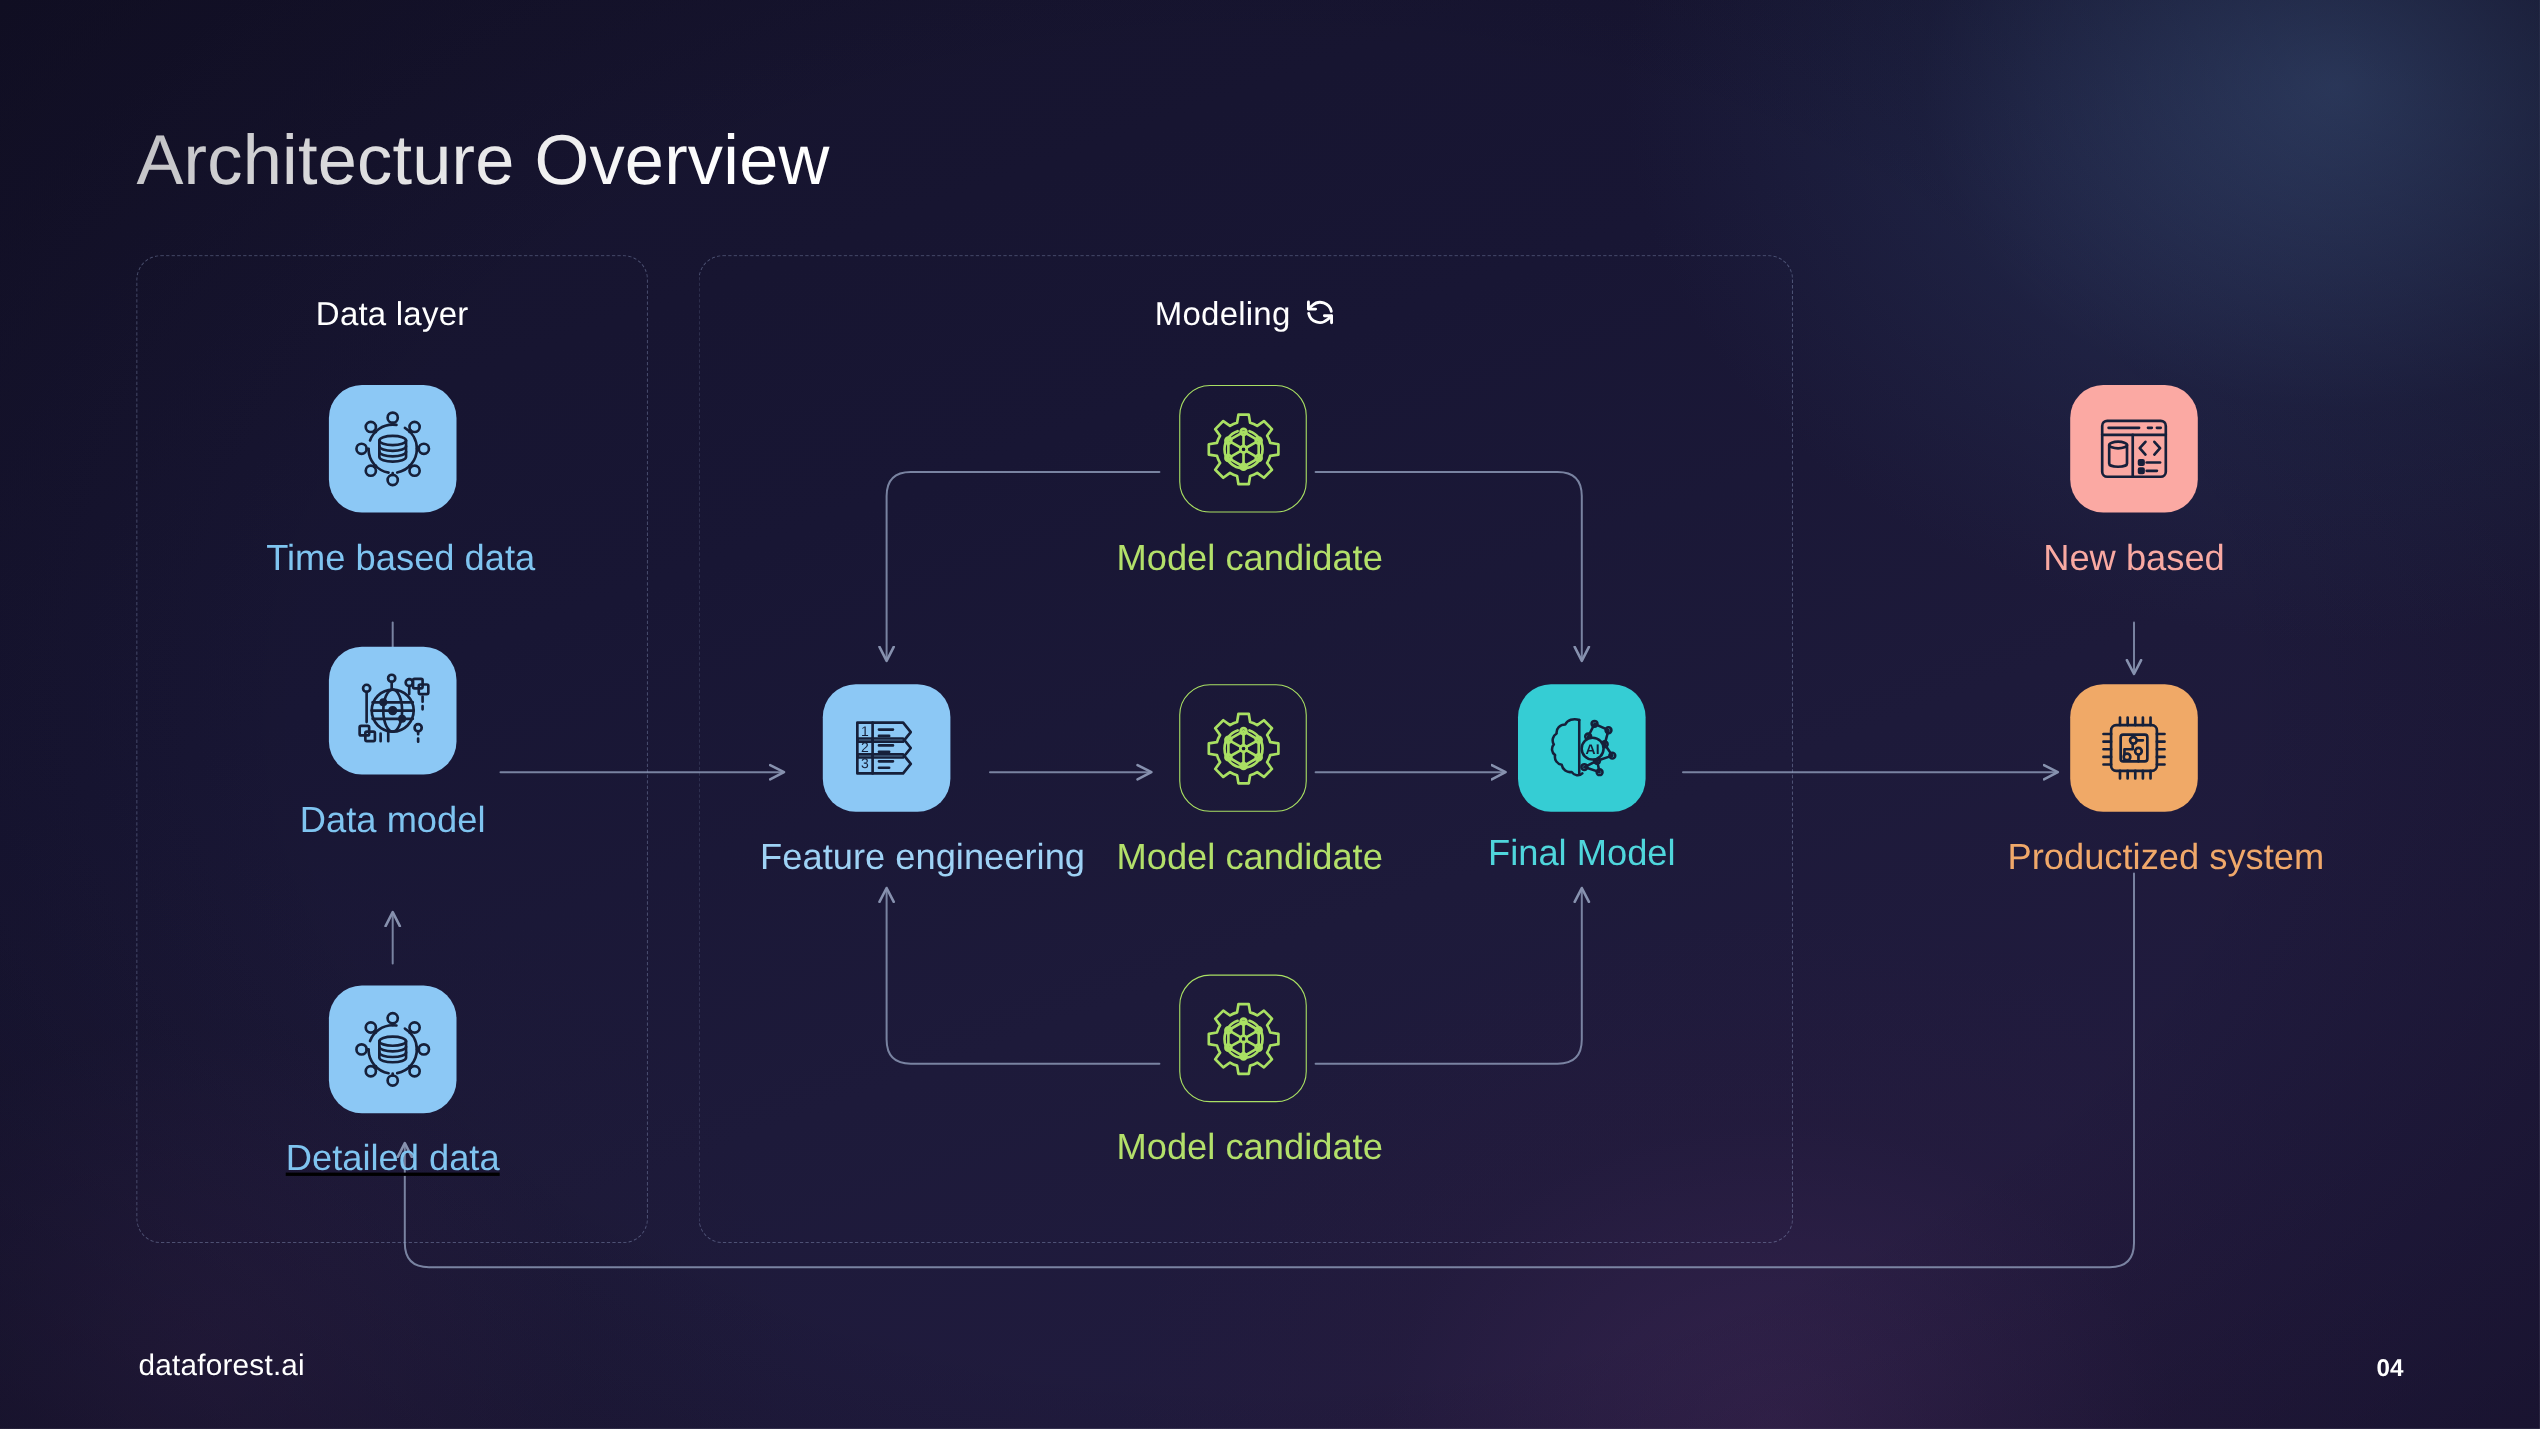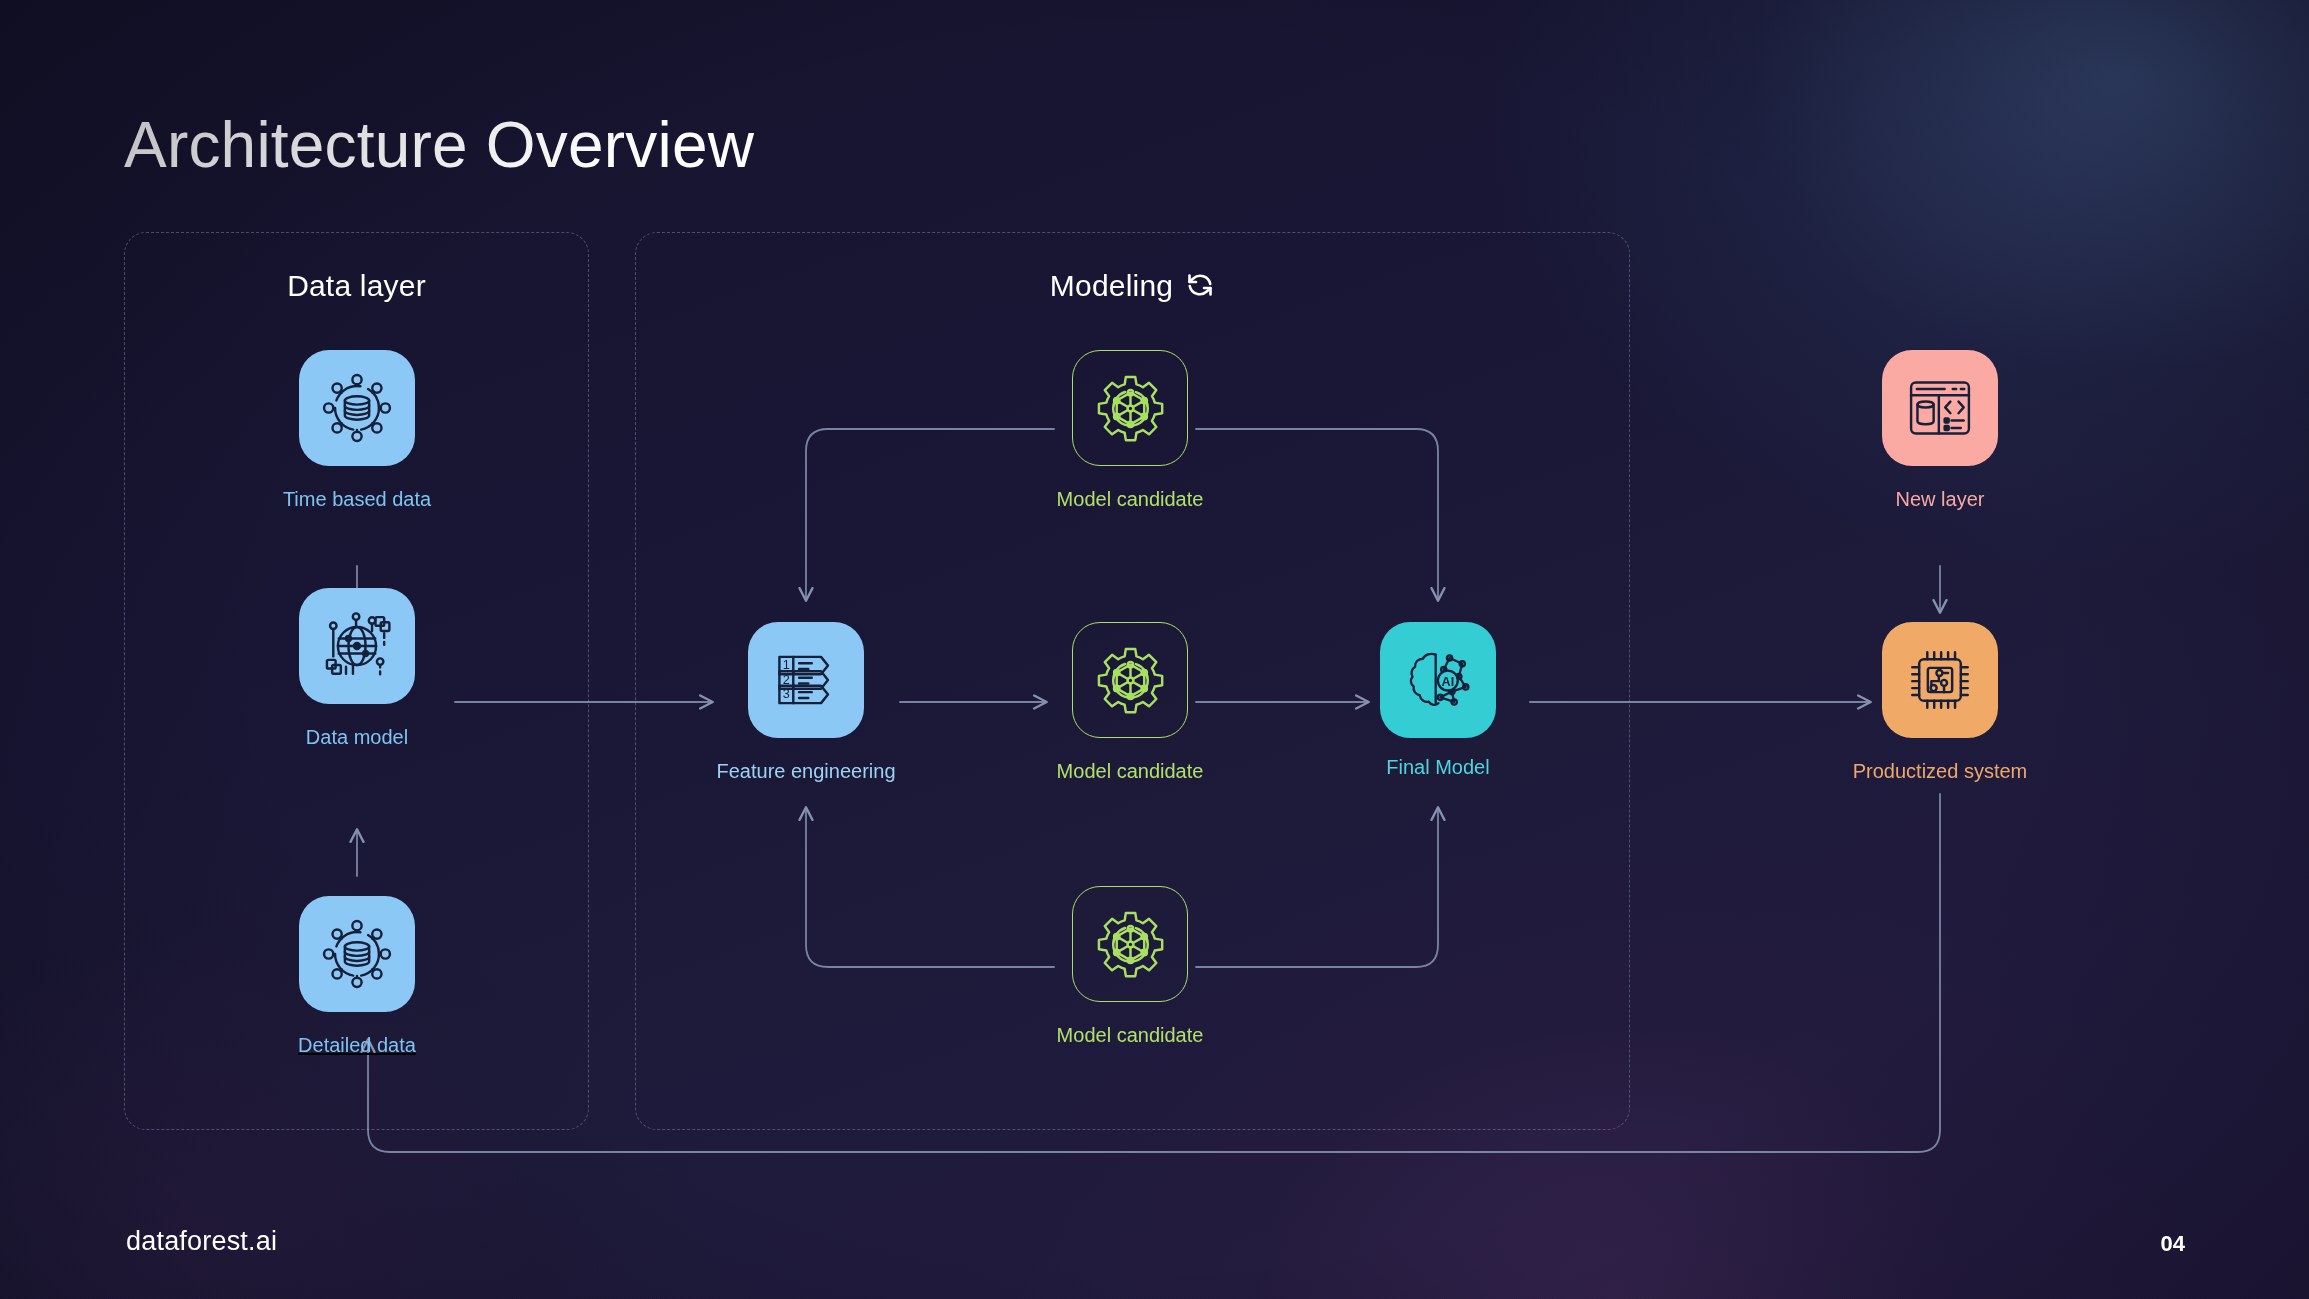--- a/index.html
+++ b/index.html
@@ -91,21 +91,21 @@
   }
   .tile.outline {
     background: transparent;
     border: 1.6px solid #a9e063;
     border-radius: 28px;
   }
   .tile svg { display: block; }
 
   .node-label {
     margin-top: 22px;
-    font-size: 20px;
+    font-size: 33px;
     font-weight: 400;
     line-height: 1.15;
     white-space: nowrap;
   }
 
   
   #footer-brand {
     position: absolute;
     left: 126px;
     bottom: 42px;
@@ -402,21 +402,21 @@
           <path d="M31,21 L31,54"></path>
           <ellipse cx="19.5" cy="29" rx="7" ry="2.6"></ellipse>
           <path d="M12.5,29 L12.5,43.5 C12.5,45 15.6,46.1 19.5,46.1 C23.4,46.1 26.5,45 26.5,43.5 L26.5,29"></path>
           <path d="M48,26.5 L52.5,31.5 L48,36.5 M41,26.5 L36.5,31.5 L41,36.5"></path>
           <rect x="36" y="41" width="3.5" height="3.5" rx="0.6" fill="#16203a"></rect>
           <path d="M42,42.8 L52.5,42.8"></path>
           <rect x="36" y="47.5" width="3.5" height="3.5" rx="0.6" fill="#16203a"></rect>
           <path d="M42,49.3 L50,49.3"></path>
         </svg>
       </div>
-      <div class="node-label" style="color:#f9a9a2;">New layer</div>
+      <div class="node-label" style="color:#f9a9a2;">New based</div>
     </div>
 
     <div class="node" style="left:1940px; top:622px;">
       <div class="tile" style="background:#f0a967;">
         <svg width="74" height="74" viewBox="0 0 64 64" fill="none" stroke="#16203a" stroke-width="2.1" stroke-linecap="round" stroke-linejoin="round">
           <rect x="14" y="14" width="36" height="36" rx="4"></rect>
           <rect x="21.5" y="21.5" width="21" height="21" rx="2"></rect>
           <path d="M21,8 L21,14 M27,8 L27,14 M33,8 L33,14 M39,8 L39,14 M45,8 L45,14"></path>
           <path d="M21,50 L21,56 M27,50 L27,56 M33,50 L33,56 M39,50 L39,56 M45,50 L45,56"></path>
           <path d="M8,21 L14,21 M8,27 L14,27 M8,33 L14,33 M8,39 L14,39 M8,45 L14,45"></path>

